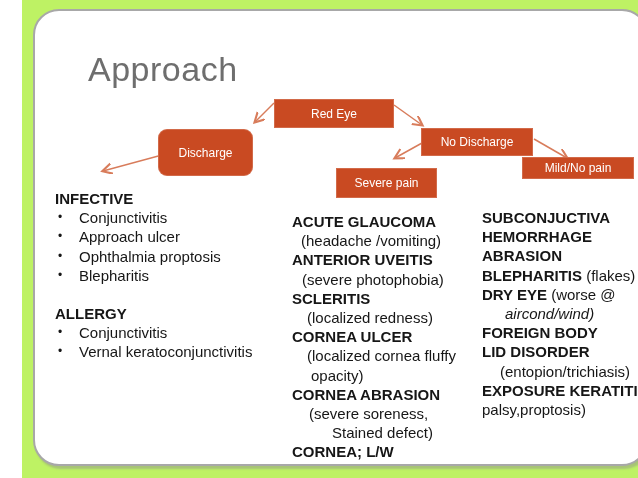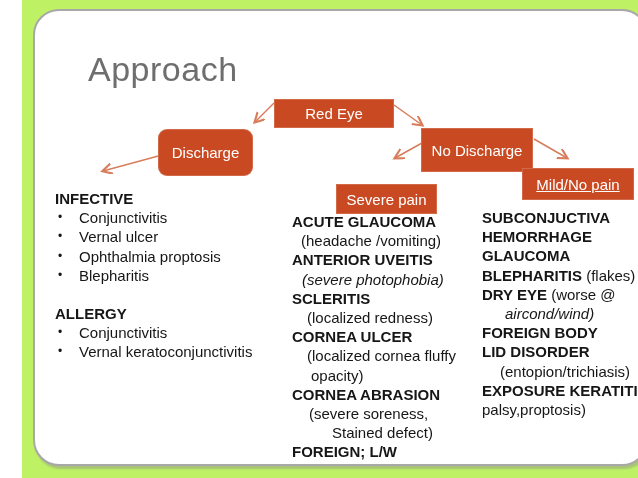--- a/index.html
+++ b/index.html
@@ -12,27 +12,27 @@
     border:2px solid #a8a8a8;border-radius:26px;background:#ffffff;
     box-shadow:2px 3px 2px rgba(140,140,140,0.45);
   }
   .title{
     position:absolute;left:66px;top:50px;font-size:34px;line-height:38px;
     color:var(--title-color,#6e6e6e);letter-spacing:0.5px;
   }
   .node{
     position:absolute;background:var(--box-color,#c94a22);color:#ffffff;
     display:flex;align-items:center;justify-content:center;
-    font-size:15px;box-shadow:inset 0 0 0 1px rgba(255,255,255,0.18);
+    font-size:12px;box-shadow:inset 0 0 0 1px rgba(255,255,255,0.18);
   }
   .node-red-eye{left:252px;top:99px;width:120px;height:29px;}
   .node-discharge{left:136px;top:129px;width:95px;height:47px;border-radius:9px;}
-  .node-no-discharge{left:399px;top:128px;width:112px;height:44px;}
-  .node-severe-pain{left:314px;top:184px;width:101px;height:30px;}
-  .node-mild-no-pain{left:500px;top:168px;width:112px;height:32px;text-decoration:underline;}
+  .node-no-discharge{left:399px;top:128px;width:112px;height:28px;}
+  .node-severe-pain{left:314px;top:168px;width:101px;height:30px;}
+  .node-mild-no-pain{left:500px;top:157px;width:112px;height:22px;}
   .arrows{position:absolute;left:0;top:0;width:638px;height:478px;pointer-events:none;}
   .col{position:absolute;font-size:15px;}
   .col-left{left:33px;top:189px;width:225px;line-height:19.2px;}
   .col-mid{left:270px;top:212px;width:190px;line-height:19.2px;}
   .col-right{left:460px;top:208px;width:172px;line-height:19.2px;}
   .sec-header{font-weight:bold;}
   .bullet-row{display:flex;}
   .bullet-dot{width:21px;flex:0 0 21px;font-size:12px;line-height:19.2px;padding-left:3px;}
   .sec-spacer{height:19px;}
   .tline b{font-weight:bold;}
@@ -65,21 +65,21 @@
   <div class="node node-mild-no-pain">Mild/No pain</div>
 
   <div class="col col-left">
       <div class="sec-header">INFECTIVE</div>
       <div class="bullet-row">
         <span class="bullet-dot">•</span>
         <span>Conjunctivitis</span>
       </div>
       <div class="bullet-row">
         <span class="bullet-dot">•</span>
-        <span>Vernal ulcer</span>
+        <span>Approach ulcer</span>
       </div>
       <div class="bullet-row">
         <span class="bullet-dot">•</span>
         <span>Ophthalmia proptosis</span>
       </div>
       <div class="bullet-row">
         <span class="bullet-dot">•</span>
         <span>Blepharitis</span>
       </div>
       <div class="sec-spacer"></div>
@@ -90,35 +90,35 @@
       </div>
       <div class="bullet-row">
         <span class="bullet-dot">•</span>
         <span>Vernal keratoconjunctivitis</span>
       </div>
     </div>
   <div class="col col-mid">
       <div class="tline"><b>ACUTE GLAUCOMA</b></div>
       <div class="tline" style="padding-left: 9px;"><span>(headache /vomiting)</span></div>
       <div class="tline"><b>ANTERIOR UVEITIS</b></div>
-      <div class="tline" style="padding-left: 10px; font-style: italic;"><span>(severe photophobia)</span></div>
+      <div class="tline" style="padding-left: 10px;"><span>(severe photophobia)</span></div>
       <div class="tline"><b>SCLERITIS</b></div>
       <div class="tline" style="padding-left: 15px;"><span>(localized redness)</span></div>
       <div class="tline"><b>CORNEA ULCER</b></div>
       <div class="tline" style="padding-left: 15px;"><span>(localized cornea fluffy</span></div>
       <div class="tline" style="padding-left: 19px;"><span>opacity)</span></div>
       <div class="tline"><b>CORNEA ABRASION</b></div>
       <div class="tline" style="padding-left: 17px;"><span>(severe soreness,</span></div>
       <div class="tline" style="padding-left: 40px;"><span>Stained defect)</span></div>
-      <div class="tline"><b>FOREIGN; L/W</b></div>
+      <div class="tline"><b>CORNEA; L/W</b></div>
     </div>
   <div class="col col-right">
       <div class="tline"><b>SUBCONJUCTIVA</b></div>
       <div class="tline"><b>HEMORRHAGE</b></div>
-      <div class="tline"><b>GLAUCOMA</b></div>
+      <div class="tline"><b>ABRASION</b></div>
       <div class="tline"><b>BLEPHARITIS</b><span> (flakes)</span></div>
       <div class="tline"><b>DRY EYE</b><span> (worse @</span></div>
       <div class="tline" style="padding-left: 23px; font-style: italic;"><span>aircond/wind)</span></div>
       <div class="tline"><b>FOREIGN BODY</b></div>
       <div class="tline"><b>LID DISORDER</b></div>
       <div class="tline" style="padding-left: 18px;"><span>(entopion/trichiasis)</span></div>
       <div class="tline"><b>EXPOSURE KERATITIS</b></div>
       <div class="tline"><span>palsy,proptosis)</span></div>
     </div>
 </div>

